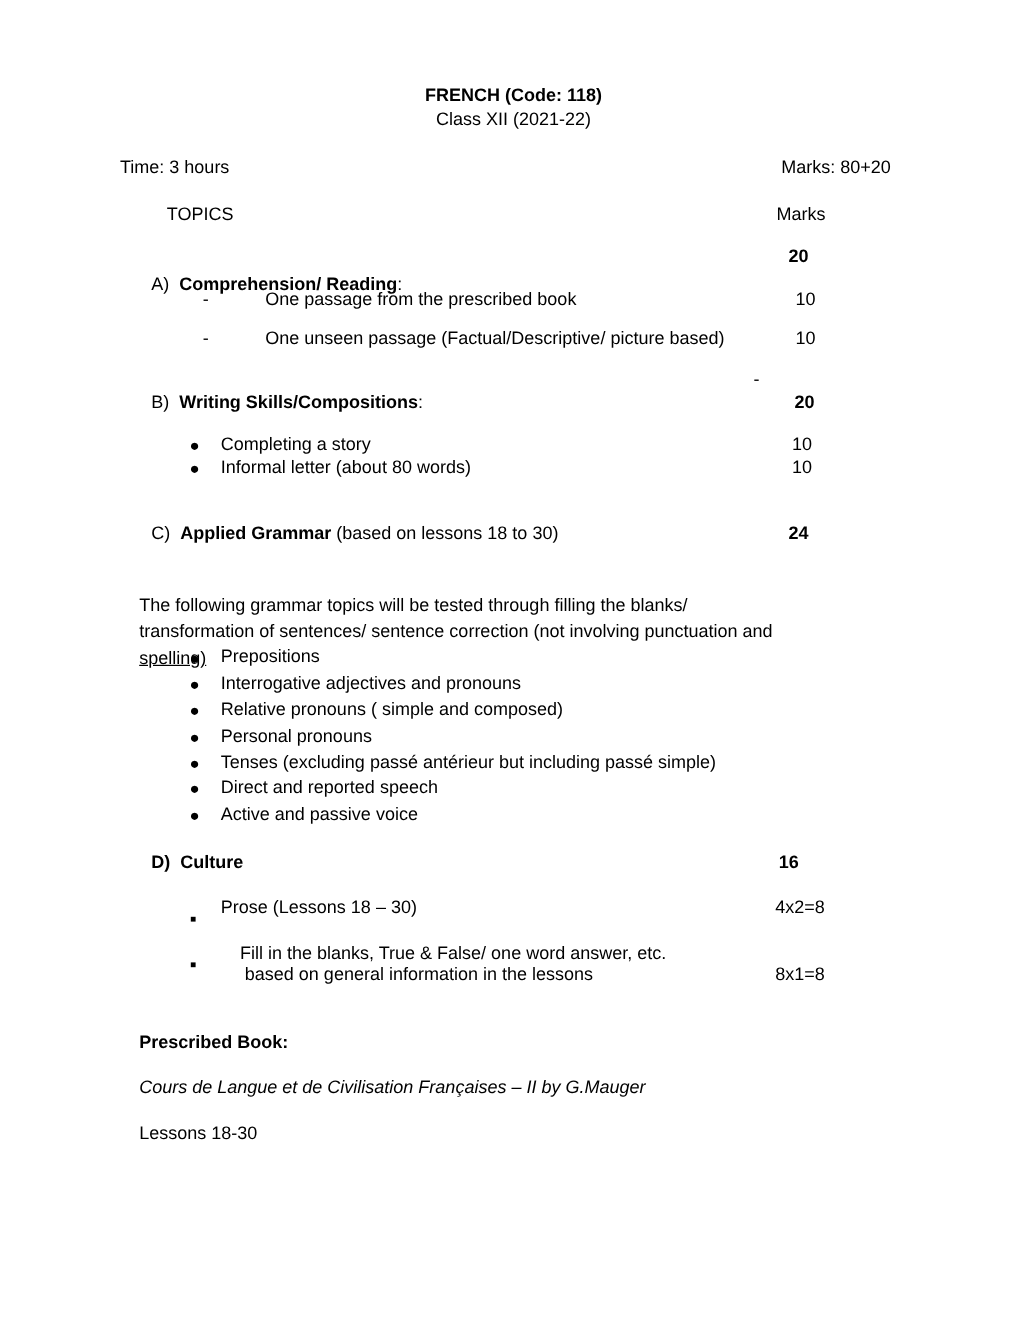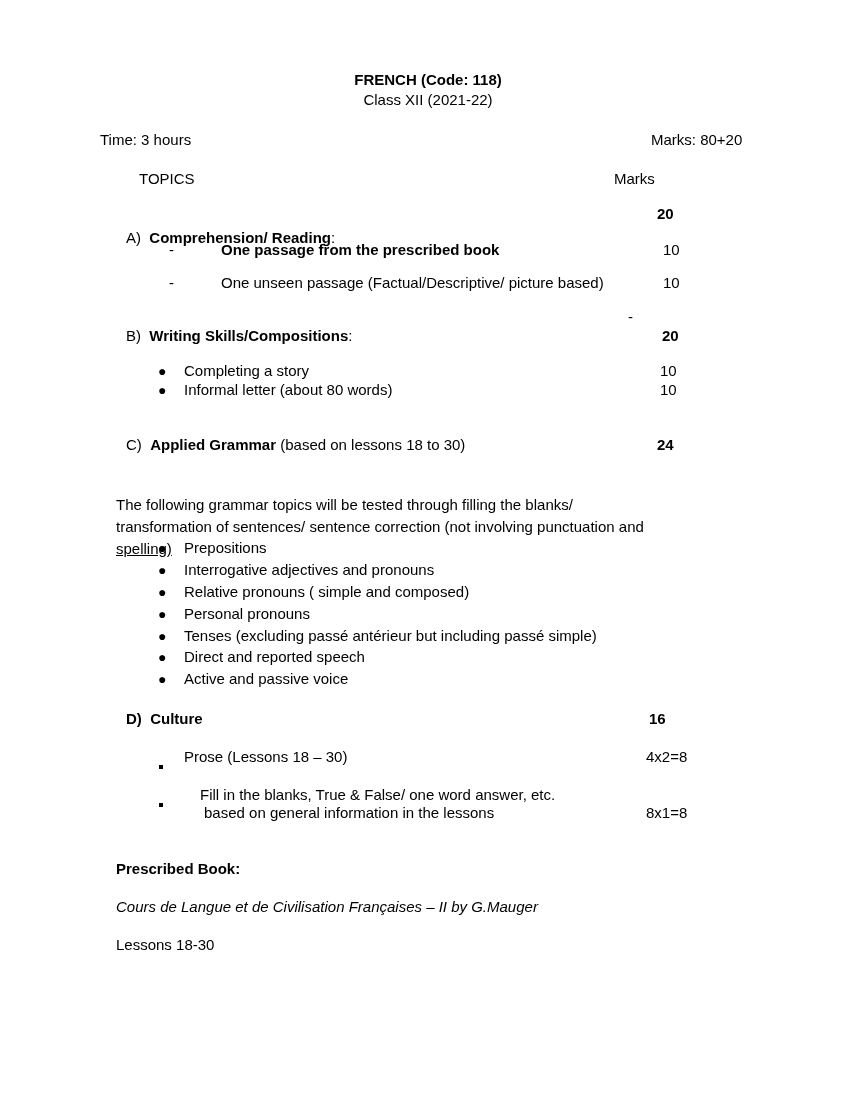--- a/index.html
+++ b/index.html
@@ -17,30 +17,30 @@
 </head>
 <body>
 
 <div class="abs center b" style="top:71px;">FRENCH (Code: 118)</div>
 <div class="abs center" style="top:91px;">Class XII (2021-22)</div>
 
 <div class="abs" style="top:131px; left:100px;">Time: 3 hours</div>
 <div class="abs" style="top:131px; left:651px;">Marks: 80+20</div>
 
 <div class="abs" style="top:170px; left:100px;margin-left:39px;">TOPICS</div>
-<div class="abs" style="top:170px; left:614px;text-align:right;">Marks</div>
+<div class="abs" style="top:170px; left:647px;text-align:right;">Marks</div>
 
 <div class="abs" style="top:205px; left:126px;margin-top:24px;">
   <span>A)</span>&nbsp;
   <span class="b">Comprehension/ Reading</span><span>:</span>
 </div>
 <div class="abs b" style="top:205px; left:657px;">20</div>
 
 <div class="abs" style="top:241px; left:169px;">-</div>
-<div class="abs" style="top:241px; left:221px;font-weight:bold;">One passage from the prescribed book</div>
+<div class="abs" style="top:241px; left:221px;">One passage from the prescribed book</div>
 <div class="abs" style="top:241px; left:663px;">10</div>
 
 <div class="abs" style="top:274px; left:169px;">-</div>
 <div class="abs" style="top:274px; left:221px;">One unseen passage (Factual/Descriptive/ picture based)</div>
 <div class="abs" style="top:274px; left:663px;">10</div>
 
 <div class="abs" style="top:308px; left:628px;">-</div>
 
 <div class="abs" style="top:327px; left:126px;">
   <span>B)</span>&nbsp;

